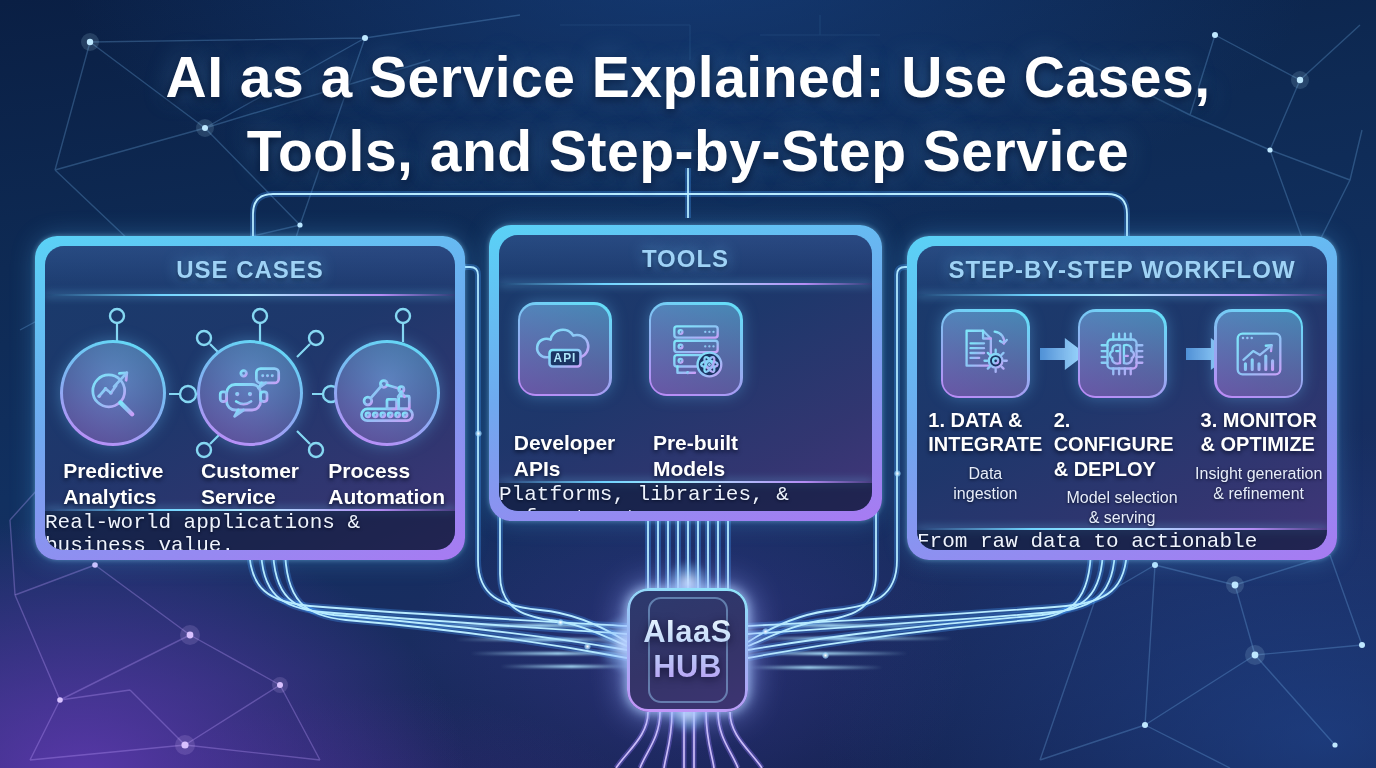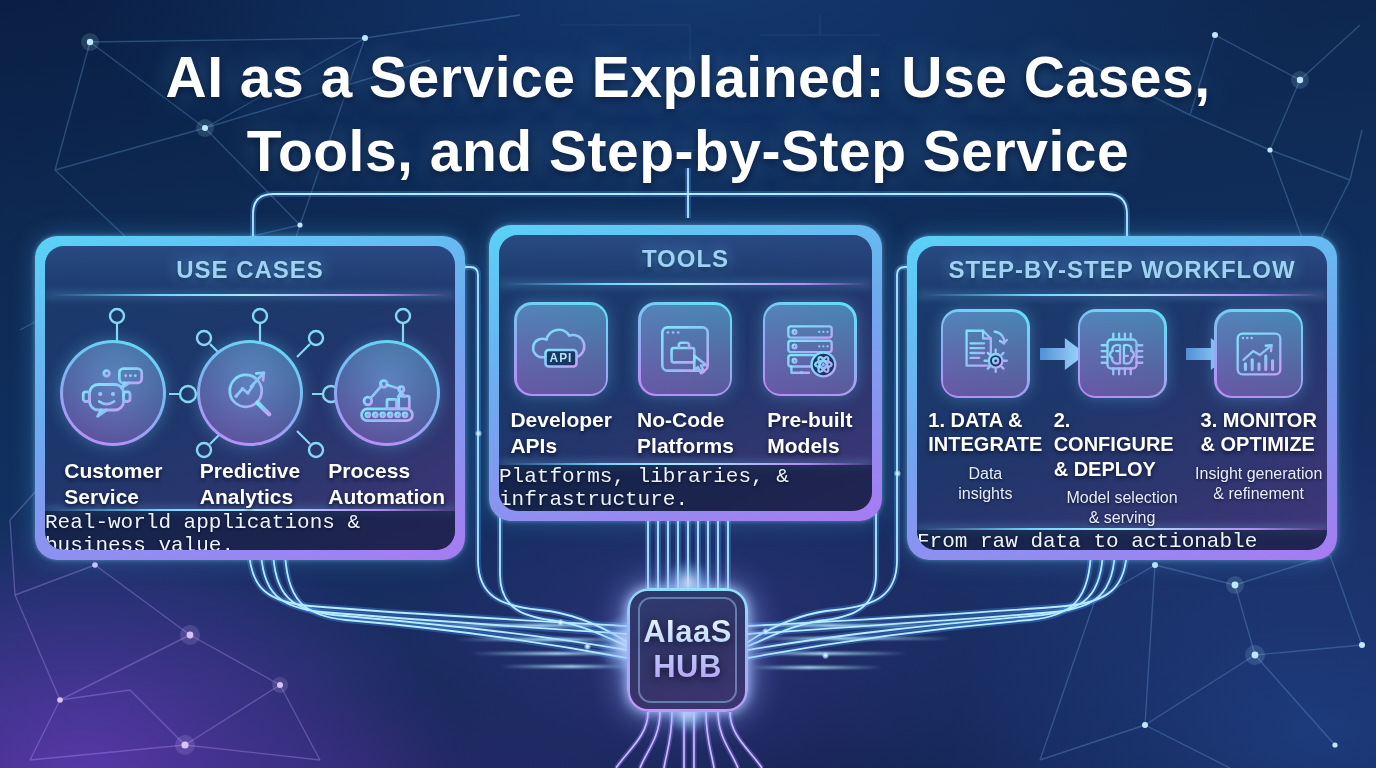--- a/index.html
+++ b/index.html
@@ -77,21 +77,21 @@
   }
   .uc-ring-inner {
     width:100px; height:100px; border-radius:50%;
     background:radial-gradient(circle at 50% 38%, rgba(72,82,148,0.55), rgba(46,50,108,0.72));
     display:flex; align-items:center; justify-content:center;
   }
   .uc-col .item-label { margin-top:12px; }
   .net-overlay { position:absolute; left:0; top:0; z-index:0; }
 
   
-  .tool-col { width:131px; }
+  .tool-col { width:131px;gap:23px; }
   .tool-box, .wf-box {
     border-radius:18px; padding:2.5px;
     background:linear-gradient(200deg, #66dcf8 8%, #8fb0f0 52%, #b88df6 92%);
     box-shadow:0 0 15px rgba(110,200,255,0.35);
   }
   .tool-box-inner, .wf-box-inner {
     border-radius:15px; display:flex; align-items:center; justify-content:center;
     background:linear-gradient(160deg, rgba(52,76,138,0.55), rgba(52,52,110,0.65));
   }
   .tool-box { margin-top:17px; }
@@ -117,21 +117,21 @@
     background:linear-gradient(190deg, #8fe7fb 0%, #9db4f4 48%, #c493f8 100%);
     box-shadow:0 0 34px rgba(150,170,255,0.85), 0 0 12px rgba(190,230,255,0.9);
   }
   .hub-inner {
     width:100%; height:100%; border-radius:18px;
     background:linear-gradient(160deg, #2c3a6e 0%, #343468 55%, #3d3472 100%);
     display:flex; align-items:center; justify-content:center;
   }
   .hub-frame {
     border:2px solid rgba(160,215,255,0.45); border-radius:13px;
-    width:99px; height:106px; display:flex; flex-direction:column;
+    width:80px; height:106px; display:flex; flex-direction:column;
     align-items:center; justify-content:center;
   }
   .hub-text {
     font-weight:700; font-size:31px; line-height:1.12; text-align:center; letter-spacing:0.5px;
     background:linear-gradient(180deg, #ecf7ff 0%, #bcd5f8 45%, #b89cf5 100%);
     -webkit-background-clip:text; background-clip:text; color:transparent;
     filter:drop-shadow(0 2px 4px rgba(10,10,40,0.75));
   }
 
   
@@ -304,60 +304,60 @@
             <circle cx="159" cy="42" r="7"></circle>
               <circle cx="271" cy="42" r="7"></circle>
             <circle cx="159" cy="154" r="7"></circle>
               <circle cx="271" cy="154" r="7"></circle>
           </g>
         </svg>
         <div class="col uc-col">
           <div class="uc-ring">
               <div class="uc-ring-inner">
             <svg width="68" height="68" viewBox="0 0 64 64" fill="none" stroke="url(#ig)" stroke-width="2.6" stroke-linecap="round" stroke-linejoin="round">
+              <circle cx="28" cy="30" r="15"></circle>
+              <path d="M39 41L50 52" stroke-width="4.2"></path>
+              <path d="M19 35L25 28 30 32 35 25"></path>
+              <circle cx="19" cy="35" r="1.7" fill="url(#ig)" stroke="none"></circle>
+                  <circle cx="25" cy="28" r="1.7" fill="url(#ig)" stroke="none"></circle>
+                  <circle cx="30" cy="32" r="1.7" fill="url(#ig)" stroke="none"></circle>
+              <path d="M33 26L45 13"></path>
+                  <path d="M38 13.5L45 13 44.3 20"></path>
+            </svg>
+          </div>
+            </div>
+          <div class="item-label">
+            <div>Predictive</div>
+            <div>Analytics</div>
+          </div>
+        </div>
+        <div class="col uc-col">
+          <div class="uc-ring">
+              <div class="uc-ring-inner">
+            <svg width="68" height="68" viewBox="0 0 64 64" fill="none" stroke="url(#ig)" stroke-width="2.6" stroke-linecap="round" stroke-linejoin="round">
               <path d="M26 24V17"></path>
                   <circle cx="26" cy="13.5" r="2.6"></circle>
               <rect x="10" y="24" width="32" height="24" rx="8"></rect>
               <rect x="4" y="31" width="6" height="9" rx="2.5"></rect>
                   <rect x="42" y="31" width="6" height="9" rx="2.5"></rect>
               <circle cx="20" cy="33" r="2" fill="url(#ig)" stroke="none"></circle>
                   <circle cx="32" cy="33" r="2" fill="url(#ig)" stroke="none"></circle>
               <path d="M19 40Q26 45 33 40"></path>
               <path d="M21 48L17.5 54 26 48"></path>
               <rect x="38" y="9" width="21" height="13.5" rx="4"></rect>
               <path d="M43 22.5L40 27.5 47 22.5"></path>
               <circle cx="44" cy="15.7" r="1.4" fill="url(#ig)" stroke="none"></circle>
                   <circle cx="48.5" cy="15.7" r="1.4" fill="url(#ig)" stroke="none"></circle>
                   <circle cx="53" cy="15.7" r="1.4" fill="url(#ig)" stroke="none"></circle>
             </svg>
           </div>
             </div>
           <div class="item-label">
             <div>Customer</div>
             <div>Service</div>
-          </div>
-        </div>
-        <div class="col uc-col">
-          <div class="uc-ring">
-              <div class="uc-ring-inner">
-            <svg width="68" height="68" viewBox="0 0 64 64" fill="none" stroke="url(#ig)" stroke-width="2.6" stroke-linecap="round" stroke-linejoin="round">
-              <circle cx="28" cy="30" r="15"></circle>
-              <path d="M39 41L50 52" stroke-width="4.2"></path>
-              <path d="M19 35L25 28 30 32 35 25"></path>
-              <circle cx="19" cy="35" r="1.7" fill="url(#ig)" stroke="none"></circle>
-                  <circle cx="25" cy="28" r="1.7" fill="url(#ig)" stroke="none"></circle>
-                  <circle cx="30" cy="32" r="1.7" fill="url(#ig)" stroke="none"></circle>
-              <path d="M33 26L45 13"></path>
-                  <path d="M38 13.5L45 13 44.3 20"></path>
-            </svg>
-          </div>
-            </div>
-          <div class="item-label">
-            <div>Predictive</div>
-            <div>Analytics</div>
           </div>
         </div>
         <div class="col uc-col">
           <div class="uc-ring">
               <div class="uc-ring-inner">
             <svg width="68" height="68" viewBox="0 0 64 64" fill="none" stroke="url(#ig)" stroke-width="2.6" stroke-linecap="round" stroke-linejoin="round">
               <rect x="8" y="47" width="48" height="11" rx="5.5"></rect>
               <circle cx="14" cy="52.5" r="1.9"></circle>
                   <circle cx="21" cy="52.5" r="1.9"></circle>
                   <circle cx="28" cy="52.5" r="1.9"></circle>
@@ -398,41 +398,20 @@
             <svg width="66" height="66" viewBox="0 0 64 64" fill="none" stroke="url(#ig)" stroke-width="2.5" stroke-linecap="round" stroke-linejoin="round">
               <path d="M15 40A9 9 0 1 1 18 23 12 12 0 0 1 40 19 9 9 0 1 1 47 40 Z"></path>
               <rect x="17" y="33" width="30" height="16" rx="3" fill="#1b3564"></rect>
               <text x="32" y="45" text-anchor="middle" font-size="11.5" font-weight="bold" letter-spacing="1" fill="#aee6fa" stroke="none" font-family="Liberation Sans, sans-serif">API</text>
             </svg>
           </div>
             </div>
           <div class="item-label">
             <div>Developer</div>
             <div>APIs</div>
-          </div>
-        </div>
-        <div class="col tool-col">
-          <div class="tool-box">
-              <div class="tool-box-inner">
-            <svg width="66" height="66" viewBox="0 0 64 64" fill="none" stroke="url(#ig)" stroke-width="2.5" stroke-linecap="round" stroke-linejoin="round">
-              <rect x="10" y="11" width="44" height="42" rx="5"></rect>
-              <path d="M10 21H54"></path>
-              <circle cx="15.5" cy="16" r="1.3" fill="url(#ig)" stroke="none"></circle>
-                  <circle cx="20.5" cy="16" r="1.3" fill="url(#ig)" stroke="none"></circle>
-                  <circle cx="25.5" cy="16" r="1.3" fill="url(#ig)" stroke="none"></circle>
-              <rect x="19" y="31" width="22" height="14" rx="2"></rect>
-              <path d="M26 31V28.5A2.5 2.5 0 0 1 28.5 26H33.5A2.5 2.5 0 0 1 36 28.5V31"></path>
-              <path d="M19 38H41"></path>
-              <path d="M41 38.5V53L44.5 49.5 47.5 55.5 50.5 54 47.5 48 52.5 47.5Z"></path>
-            </svg>
-          </div>
-            </div>
-          <div class="item-label">
-            <div>No-Code</div>
-            <div>Platforms</div>
           </div>
         </div>
         <div class="col tool-col">
           <div class="tool-box">
               <div class="tool-box-inner">
             <svg width="66" height="66" viewBox="0 0 64 64" fill="none" stroke="url(#ig)" stroke-width="2.3" stroke-linecap="round" stroke-linejoin="round">
               <rect x="11" y="10" width="42" height="11" rx="2.5"></rect>
               <rect x="11" y="24" width="42" height="11" rx="2.5"></rect>
               <rect x="11" y="38" width="42" height="11" rx="2.5"></rect>
               <circle cx="17" cy="15.5" r="1.8"></circle>
@@ -486,21 +465,21 @@
               <circle cx="43" cy="39" r="2.6"></circle>
             </svg>
           </div>
             </div>
           <div class="step-title">
             <div>1. DATA &amp;</div>
             <div>INTEGRATE</div>
           </div>
           <div class="step-sub">
             <div>Data</div>
-            <div>insights</div>
+            <div>ingestion</div>
           </div>
         </div>
         <div class="col wf-col">
           <div class="wf-box">
               <div class="wf-box-inner">
             <svg width="62" height="62" viewBox="0 0 64 64" fill="none" stroke="url(#ig)" stroke-width="2.4" stroke-linecap="round" stroke-linejoin="round">
               <rect x="17" y="17" width="30" height="30" rx="4"></rect>
               <path d="M23 17V11M29 17V11M35 17V11M41 17V11M23 47V53M29 47V53M35 47V53M41 47V53M17 23H11M17 29H11M17 35H11M17 41H11M47 23H53M47 29H53M47 35H53M47 41H53"></path>
               <path d="M30 23C24.5 21.5 21 25 22.5 28.8C18.8 30.2 18.8 34.8 22 36.2C21 40 25 43 30 41.5L30 23Z"></path>
               <path d="M34 23C39.5 21.5 43 25 41.5 28.8C45.2 30.2 45.2 34.8 42 36.2C43 40 39 43 34 41.5L34 23Z"></path>

